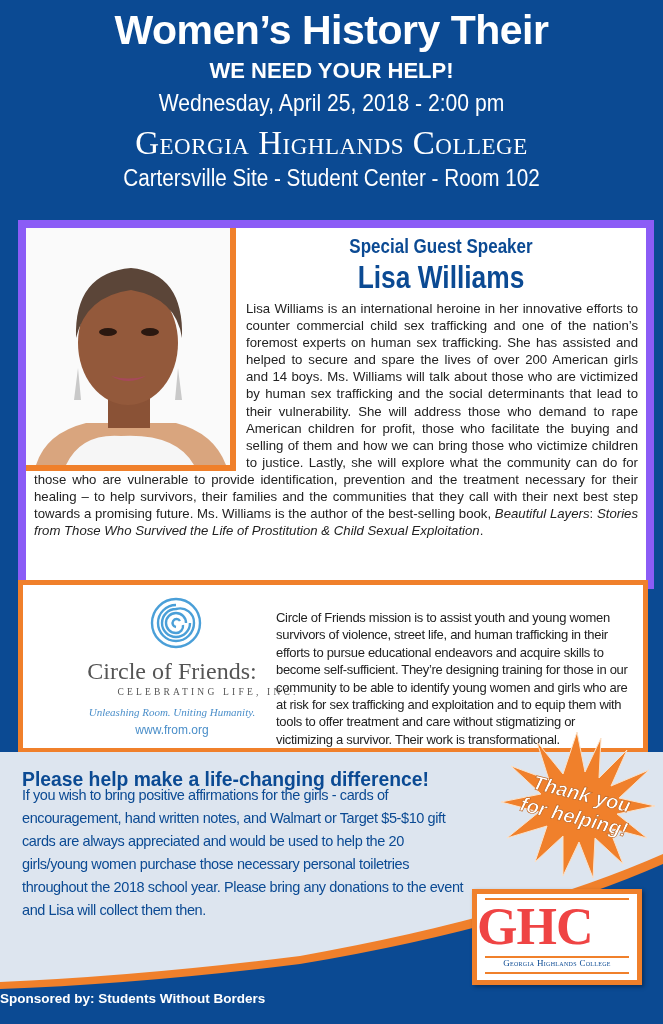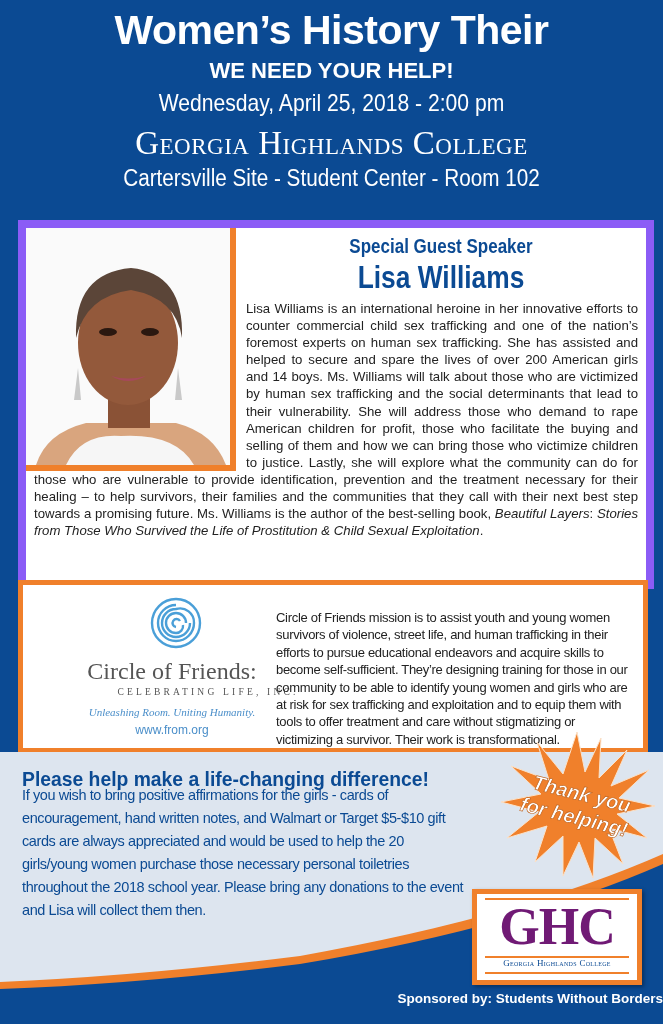--- a/index.html
+++ b/index.html
@@ -26,27 +26,27 @@
   .cof-name{position:absolute;left:0;width:240px;top:72px;font-family:"Liberation Serif","DejaVu Serif",serif;font-size:24px;color:#555;line-height:28px;}
   .cof-sub{position:absolute;left:0;width:240px;top:102px;font-family:"Liberation Serif","DejaVu Serif",serif;font-size:9.5px;color:#555;letter-spacing:3.2px;padding-left:36px;}
   .cof-tag{position:absolute;left:0;width:240px;top:121px;font-family:"Liberation Serif","DejaVu Serif",serif;font-size:11px;font-style:italic;color:#4a8ec9;}
   .cof-url{position:absolute;left:0;width:240px;top:138px;font-size:12px;color:#4a8ec9;}
   .cof-text{position:absolute;left:253px;top:12px;width:355px;font-size:13px;line-height:17.4px;color:#222;letter-spacing:-0.3px;margin-top:12px;}
 
   .help-band{position:absolute;left:0;top:752px;width:663px;height:280px;overflow:hidden;}
   .help-band svg.bg{position:absolute;left:0;top:0;}
   .help-title{position:absolute;left:22px;top:14px;font-size:21px;font-weight:bold;color:#0b4a93;line-height:26px;transform-origin:left;transform:scaleX(0.92);white-space:nowrap;}
   .help-text{position:absolute;left:22px;top:32px;width:450px;font-size:14.5px;line-height:23px;color:#0b4a93;letter-spacing:-0.4px;}
-  .sponsor{position:absolute;left:0;width:663px;top:238px;text-align:right;color:#fff;font-weight:bold;font-size:13.5px;line-height:18px;}
+  .sponsor{position:absolute;left:0;width:663px;top:238px;text-align:left;color:#fff;font-weight:bold;font-size:13.5px;line-height:18px;}
 
   .starburst{position:absolute;left:497px;top:730px;width:160px;height:150px;}
   .star-text{position:absolute;left:0;top:0;width:160px;height:150px;}
   .ghc-logo{position:absolute;left:472px;top:889px;width:160px;height:86px;background:#fff;border:5px solid #f0802b;box-shadow:2px 2px 4px rgba(0,0,0,0.35);}
   .ghc-line{position:absolute;left:8px;right:8px;height:2px;background:#f0802b;}
-  .ghc-letters{position:absolute;left:0;width:160px;top:6px;text-align:center;font-family:"Liberation Serif","DejaVu Serif",serif;font-weight:bold;font-size:52px;line-height:54px;color:#701a75;letter-spacing:-1px;}
+  .ghc-letters{position:absolute;left:0;width:160px;top:6px;text-align:left;font-family:"Liberation Serif","DejaVu Serif",serif;font-weight:bold;font-size:52px;line-height:54px;color:#ef4444;letter-spacing:-1px;}
   .ghc-name{position:absolute;left:0;width:160px;top:64px;text-align:center;font-family:"Liberation Serif","DejaVu Serif",serif;font-size:9px;color:#0b4a93;font-variant:small-caps;letter-spacing:0.3px;}
 </style>
 </head>
 <body>
 
 <div class="header">
   <div class="h-title">Women’s History Their</div>
   <div class="h-help">WE NEED YOUR HELP!</div>
   <div class="h-date">Wednesday, April 25, 2018 - 2:00 pm</div>
   <div class="h-college">Georgia Highlands College</div>

